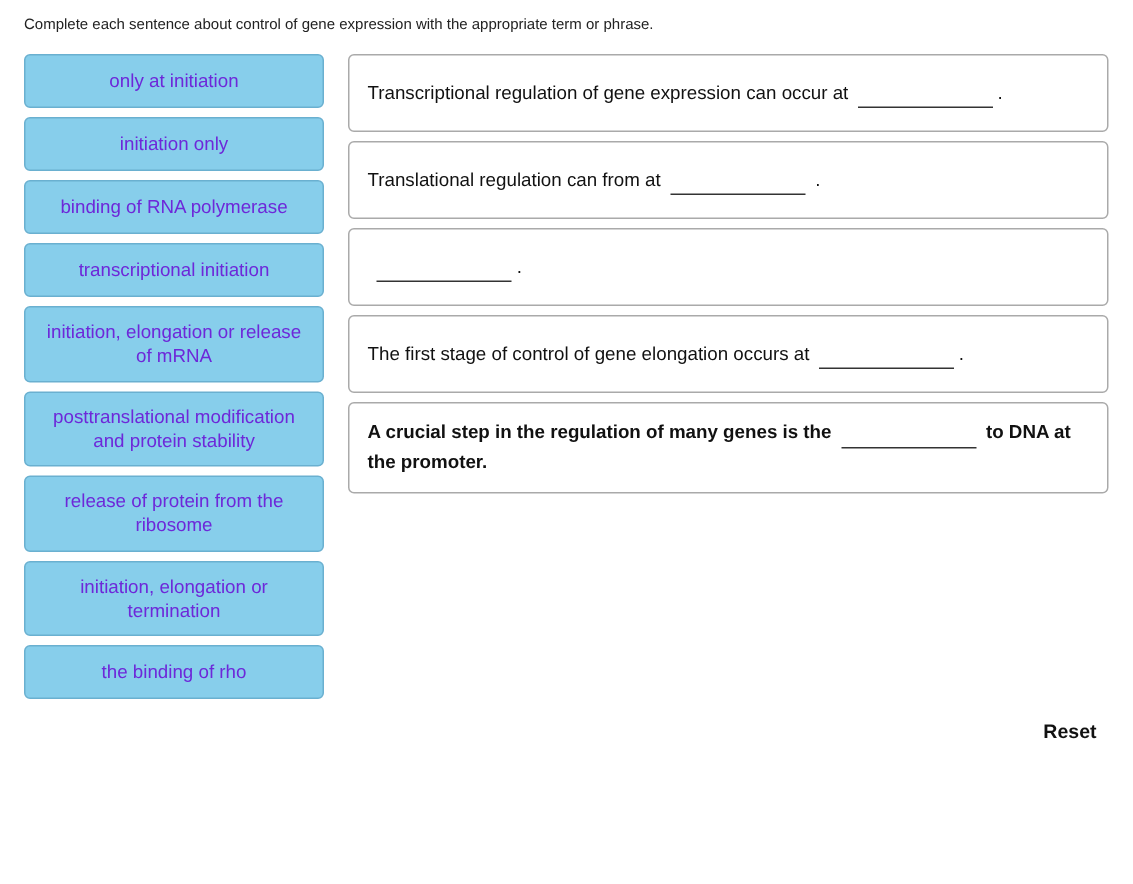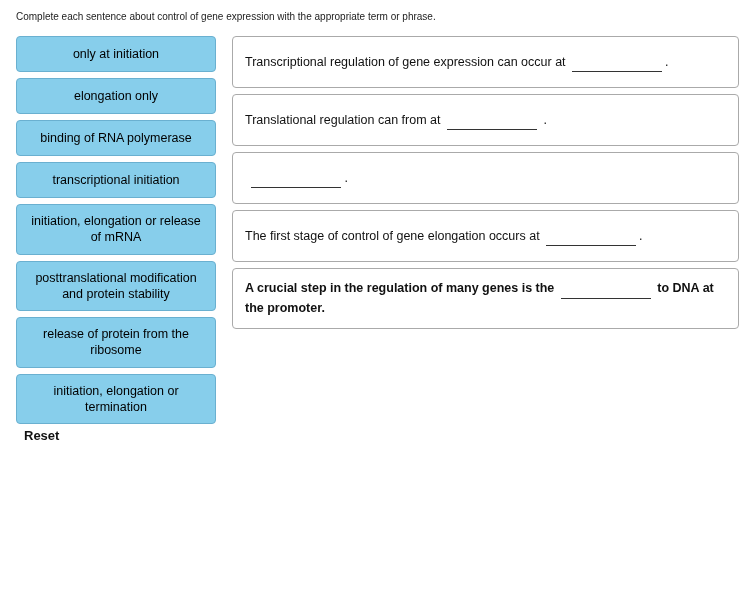--- a/index.html
+++ b/index.html
@@ -28,21 +28,21 @@
       min-width: 200px;
       width: 200px;
     }
     .term-btn {
       background: #87CEEB;
       border: 1.5px solid #6ab0d0;
       border-radius: 4px;
       padding: 8px 10px;
       text-align: center;
       font-size: 12.5px;
-      color: #000000;
+      color: #6d28d9;
       cursor: pointer;
       line-height: 1.3;
       min-height: 36px;
       display: flex;
       align-items: center;
       justify-content: center;
     }
     .sentences-column {
       display: flex;
       flex-direction: column;
@@ -61,46 +61,49 @@
       align-items: center;
     }
     .blank {
       display: inline-block;
       border-bottom: 1.5px solid #333;
       min-width: 90px;
       margin: 0 3px;
     }
     .footer {
       display: flex;
+      justify-content: flex-end;
+      margin-top: 10px;
     }
     .reset-btn {
       background: none;
       border: none;
       font-weight: bold;
       font-size: 13px;
       color: #111;
       cursor: pointer;
       padding: 4px 8px;
     }
   </style>
 </head>
 <body>
 
 <p class="instructions">Complete each sentence about control of gene expression with the appropriate term or phrase.</p>
 
 <div class="main-layout">
   <div class="terms-column">
     <button class="term-btn">only at initiation</button>
-    <button class="term-btn">elongation only</button>
+    <button class="term-btn">initiation only</button>
     <button class="term-btn">binding of RNA polymerase</button>
     <button class="term-btn">transcriptional initiation</button>
     <button class="term-btn">initiation, elongation or release of mRNA</button>
     <button class="term-btn">posttranslational modification and protein stability</button>
     <button class="term-btn">release of protein from the ribosome</button>
     <button class="term-btn">initiation, elongation or termination</button>
+    <button class="term-btn">the binding of rho</button>
   </div>
 
   <div class="sentences-column">
     <div class="sentence-box">
       <span>Transcriptional regulation of gene expression can occur at</span>&nbsp;<span class="blank">&nbsp;</span><span>.</span>
     </div>
     <div class="sentence-box">
       <span>Translational regulation can from at</span>&nbsp;<span class="blank">&nbsp;</span>&nbsp;<span>.</span>
     </div>
     <div class="sentence-box">

